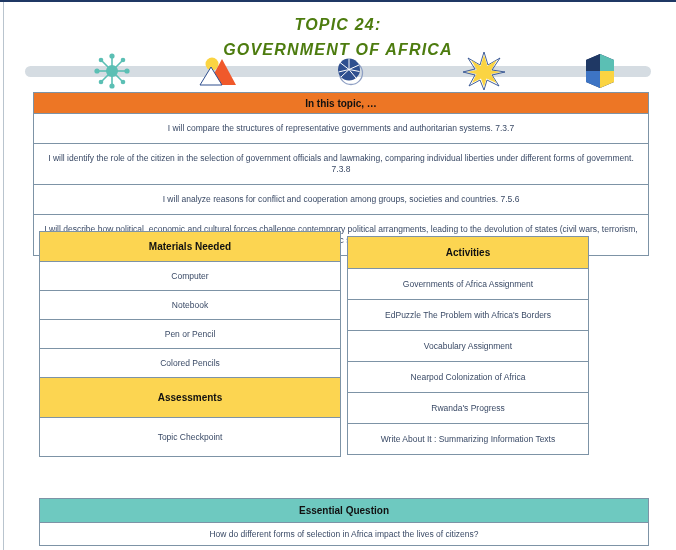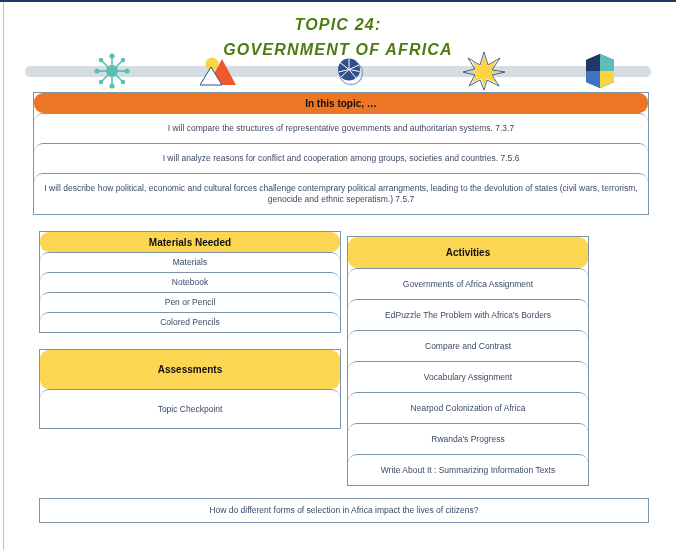--- a/index.html
+++ b/index.html
@@ -83,21 +83,20 @@
     box-sizing: border-box;
     border-top: 1px solid #7d93a6;
     display: flex;
     align-items: center;
     justify-content: center;
     text-align: center;
     padding: 9px 6px;
     font-size: 8.5px;
     line-height: 11px;
     color: #3a4a66;
-    border-radius: 9px;
   }
   .row:first-child { border-top: none; }
   .hdr {
     box-sizing: border-box;
     display: flex;
     align-items: center;
     justify-content: center;
     text-align: center;
     font-weight: bold;
     font-size: 10px;
@@ -108,27 +107,27 @@
   .hdr-yellow { background: #fcd551; }
   .hdr-teal   { background: #6ec9c0; }
 
   
   #topic-box   { left: 33px;  top: 92px;  width: 616px; }
   #topic-box .hdr { height: 18px; }
   #topic-box .row { min-height: 20px; }
 
   #materials-box { left: 39px;  top: 231px; width: 302px; }
   #materials-box .hdr { height: 20px; }
-  #materials-box .row { height: 20px; }
+  #materials-box .row { height: 29px; }
 
   #activities-box { left: 347px; top: 236px; width: 242px; }
   #activities-box .hdr { height: 28px; }
   #activities-box .row { height: 31px; }
 
-  #assessments-box { left: 39px;  top: 349px; width: 302px; }
+  #assessments-box { left: 39px;  top: 377px; width: 302px; }
   #assessments-box .hdr { height: 34px; }
   #assessments-box .row { height: 39px; }
 
   #essential-box { left: 39px;  top: 498px; width: 610px; }
   #essential-box .hdr { height: 21px; }
   #essential-box .row { height: 23px; }
 </style>
 </head>
 <body>
 
@@ -207,43 +206,44 @@
       <polygon points="8,19 22,19 22,36 8,30" fill="#3d74c4"></polygon>
       <polygon points="22,19 36,19 36,30 22,36" fill="#fbd442"></polygon>
       <polygon points="8,8 22,2 22,19 8,19" fill="#1f3864"></polygon>
     </svg>
   </div>
 </div>
 
 <div class="tbl" id="topic-box">
   <div class="row hdr hdr-orange">In this topic, …</div>
   <div class="row">I will compare the structures of representative governments and authoritarian systems. 7.3.7</div>
+  <div class="row">I will identify the role of the citizen in the selection of government officials and lawmaking, comparing individual liberties under different forms of government. 7.3.8</div>
   <div class="row">I will analyze reasons for conflict and cooperation among groups, societies and countries. 7.5.6</div>
   <div class="row">I will describe how political, economic and cultural forces challenge contemprary political arrangments, leading to the devolution of states (civil wars, terrorism, genocide and ethnic seperatism.) 7.5.7</div>
 </div>
 
 <div class="tbl" id="materials-box">
   <div class="row hdr hdr-yellow">Materials Needed</div>
-  <div class="row">Materials</div>
+  <div class="row">Computer</div>
   <div class="row">Notebook</div>
   <div class="row">Pen or Pencil</div>
   <div class="row">Colored Pencils</div>
 </div>
 
 <div class="tbl" id="activities-box">
   <div class="row hdr hdr-yellow">Activities</div>
   <div class="row">Governments of Africa Assignment</div>
   <div class="row">EdPuzzle The Problem with Africa's Borders</div>
-  <div class="row">Compare and Contrast</div>
   <div class="row">Vocabulary Assignment</div>
   <div class="row">Nearpod Colonization of Africa</div>
   <div class="row">Rwanda's Progress</div>
   <div class="row">Write About It : Summarizing Information Texts</div>
 </div>
 
 <div class="tbl" id="assessments-box">
   <div class="row hdr hdr-yellow">Assessments</div>
   <div class="row">Topic Checkpoint</div>
 </div>
 
 <div class="tbl" id="essential-box">
+  <div class="row hdr hdr-teal">Essential Question</div>
   <div class="row">How do different forms of selection in Africa impact the lives of citizens?</div>
 </div>
 
 </body></html>

